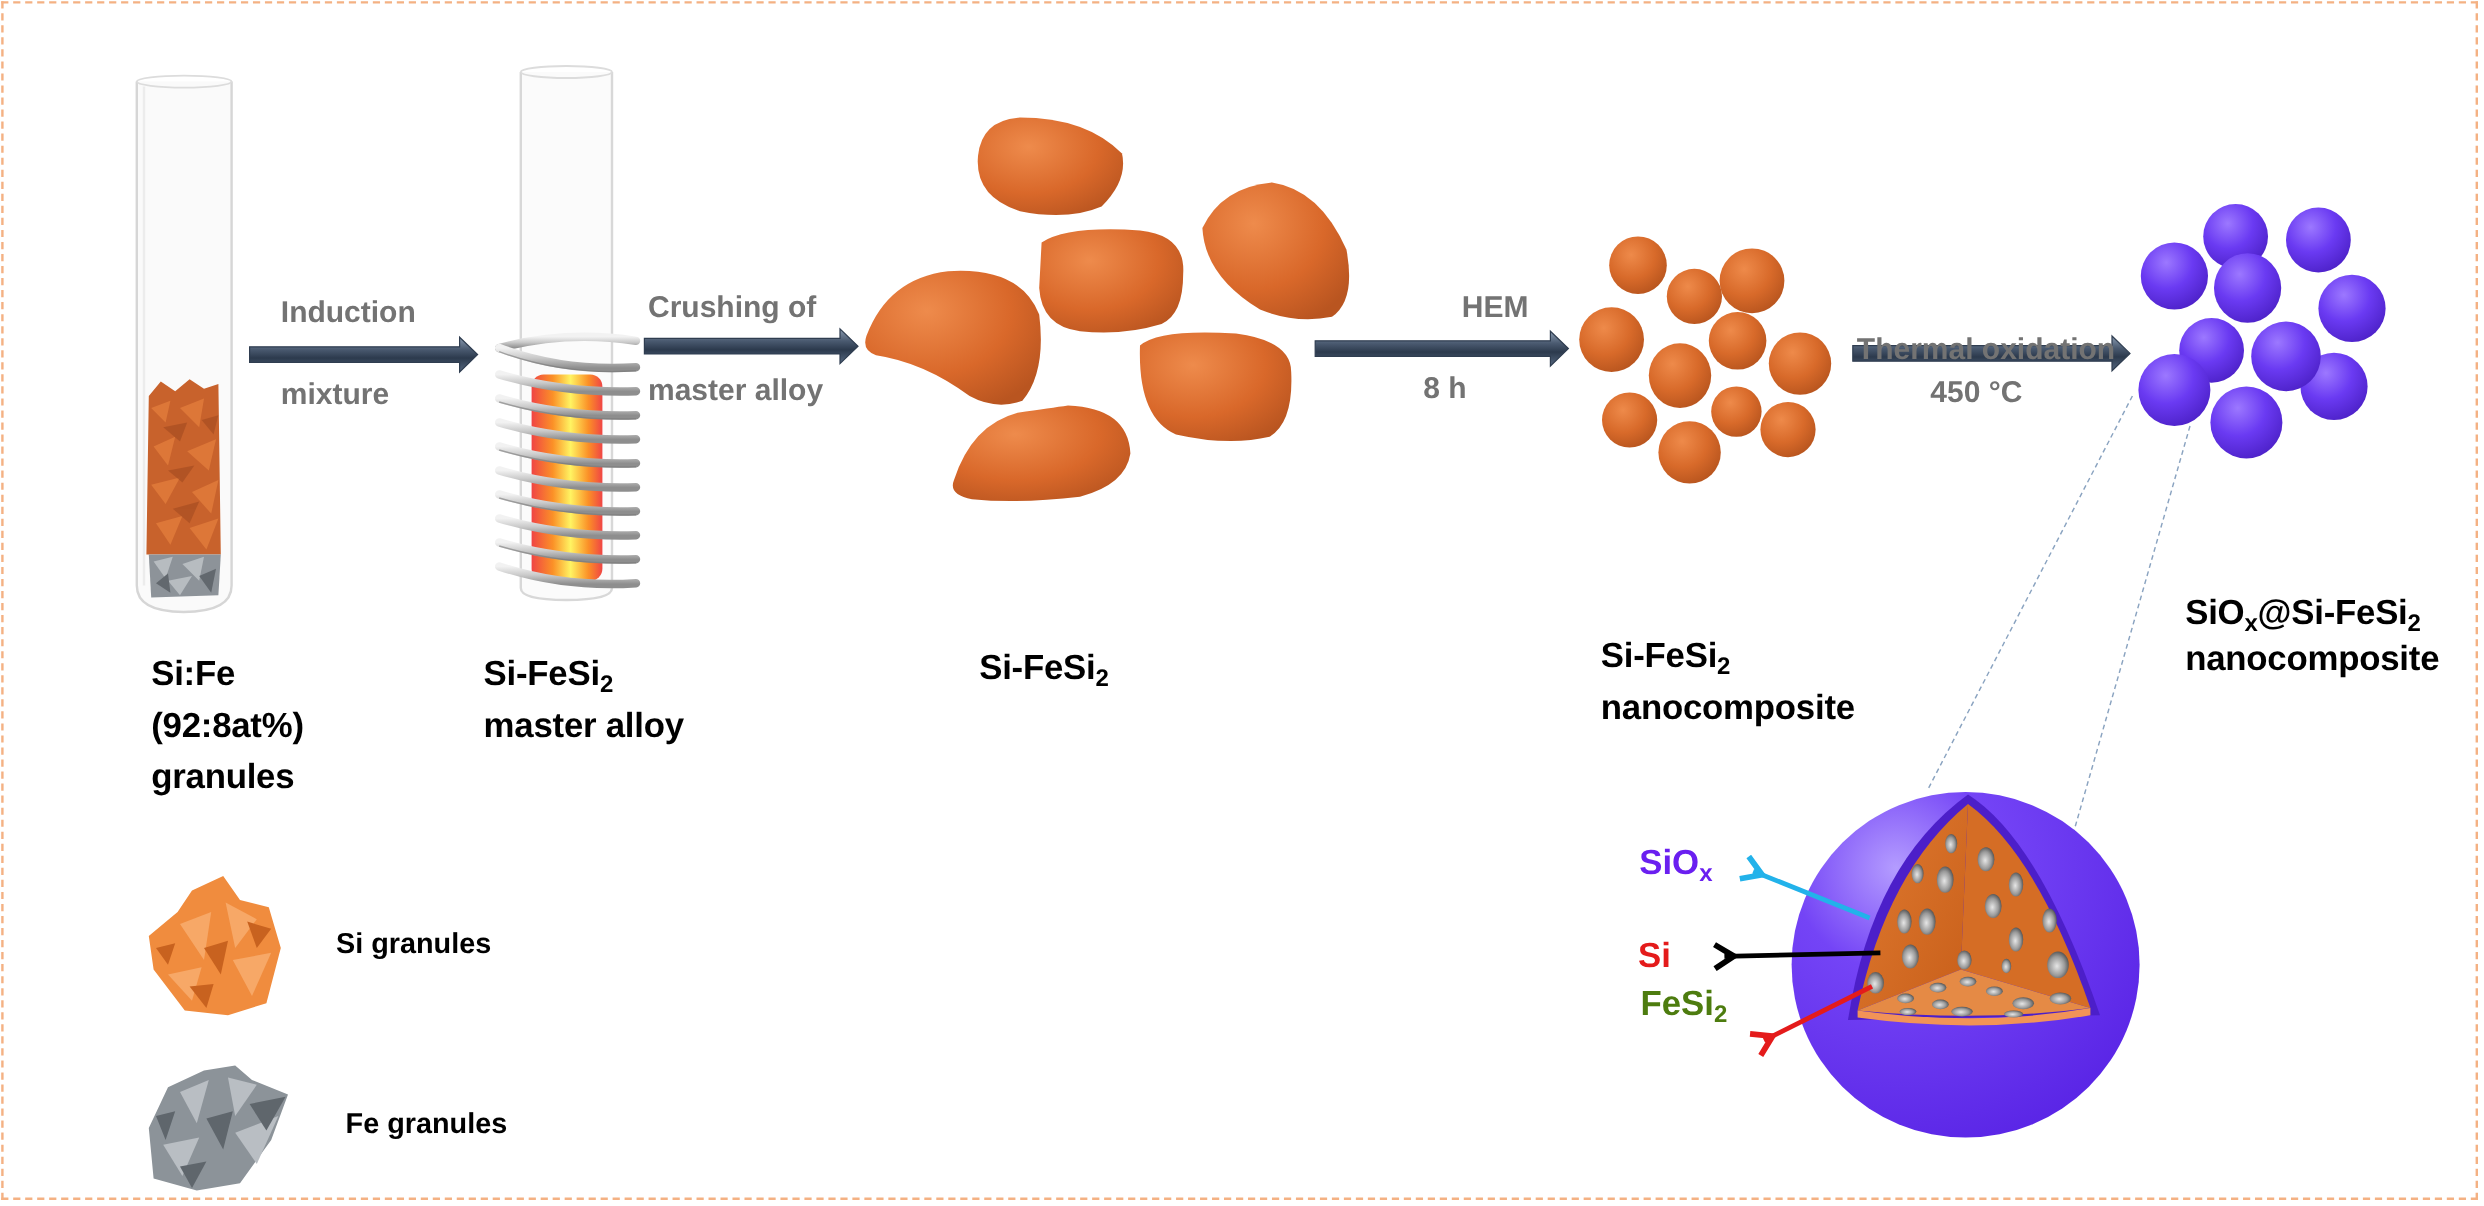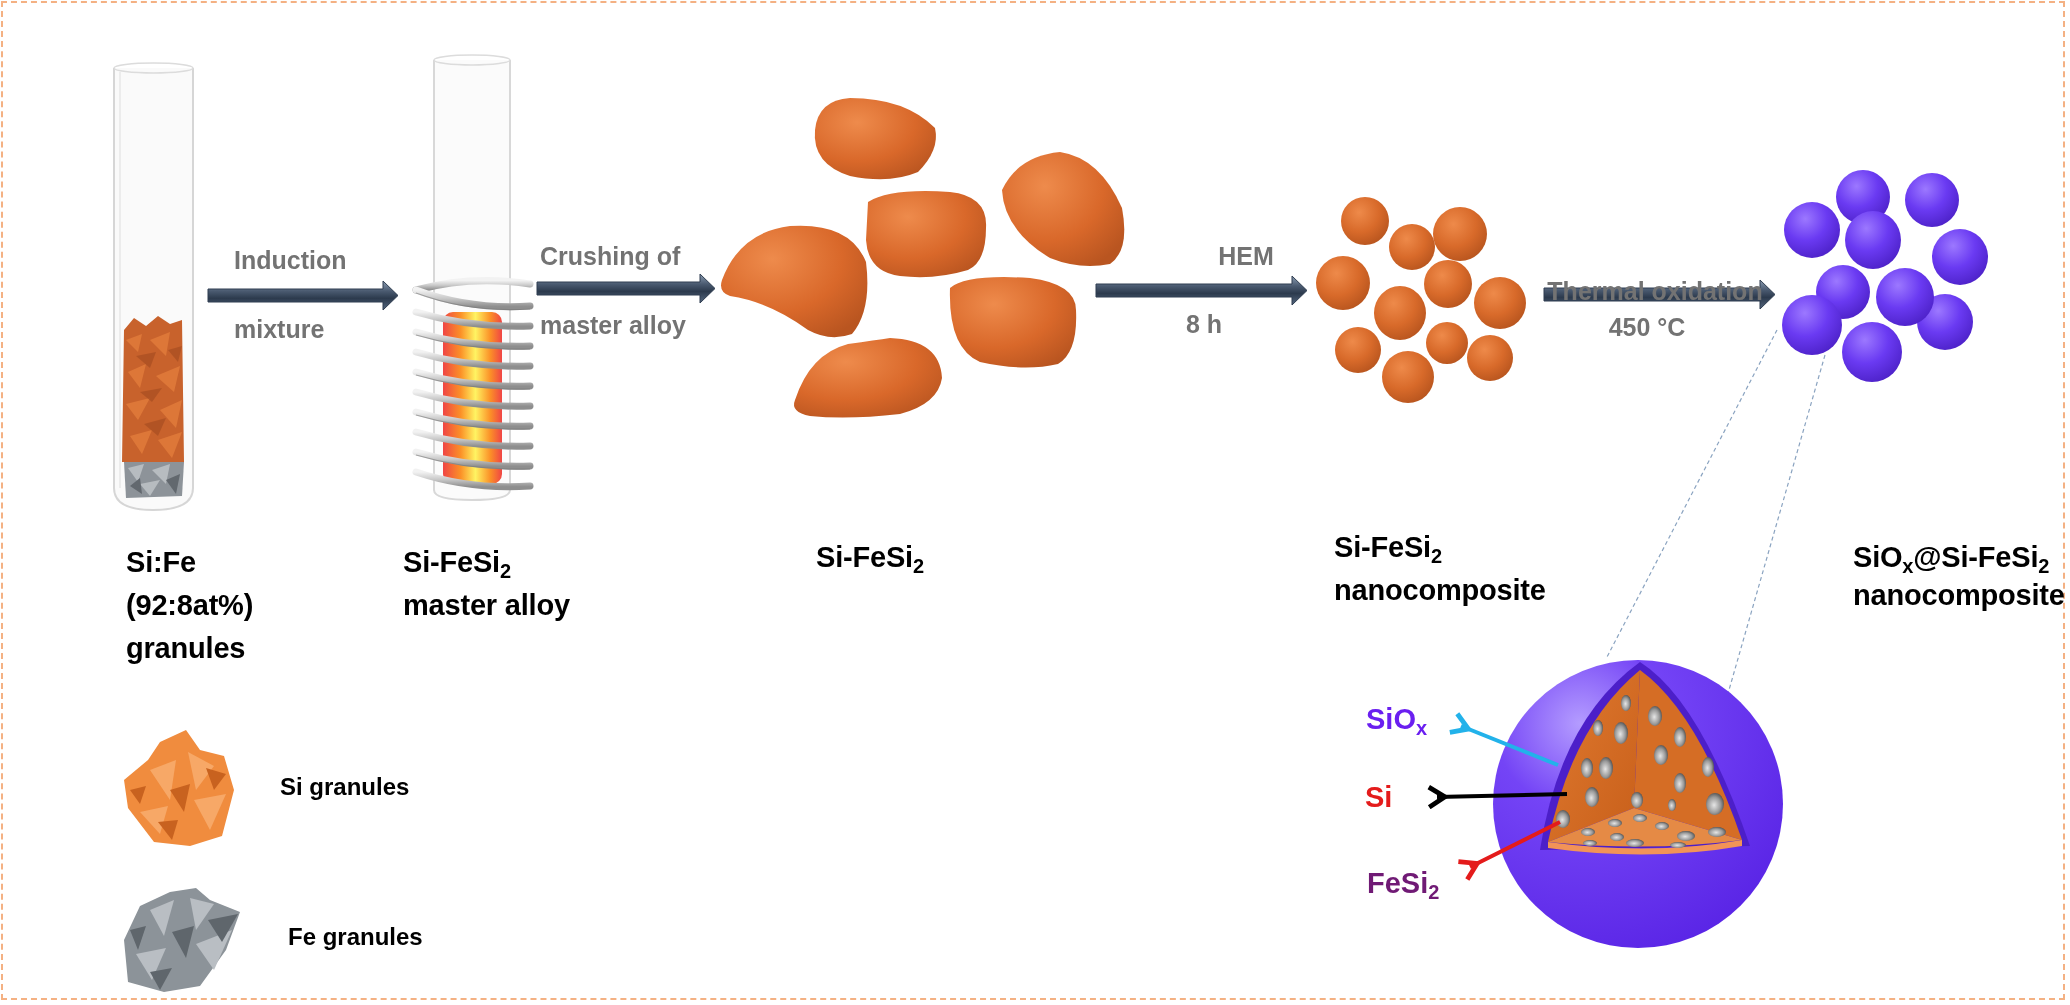--- a/index.html
+++ b/index.html
@@ -302,29 +302,29 @@
 
 <div class="lbl" style="left:816px; top:536px;">
   <div><span>Si-FeSi</span><sub>2</sub></div>
 </div>
 
 <div class="lbl" style="left:1334px; top:526px;">
   <div><span>Si-FeSi</span><sub>2</sub></div>
   <div>nanocomposite</div>
 </div>
 
-<div class="lbl" style="left:1821px; top:538px; line-height:38px;margin-left:32px;">
+<div class="lbl" style="left:1821px; top:492px; line-height:38px;">
   <div><span>SiO</span><sub>x</sub><span>@Si-FeSi</span><sub>2</sub></div>
   <div>nanocomposite</div>
 </div>
 
 <div class="legend-text" style="left:280px; top:773px;">Si granules</div>
 <div class="legend-text" style="left:288px; top:923px;text-align:right;">Fe granules</div>
 
 <div class="inset-lbl" style="left:1366px; top:702px; color:#6a1ff0;">
   <span>SiO</span><sub>x</sub>
 </div>
 <div class="inset-lbl" style="left:1365px; top:780px; color:#e41b1b;">
   <span>Si</span>
 </div>
-<div class="inset-lbl" style="left:1367px; top:866px; color:#701a75;">
+<div class="inset-lbl" style="left:1367px; top:820px; color:#4d7c0f;">
   <span>FeSi</span><sub>2</sub>
 </div>
 
 </body></html>

